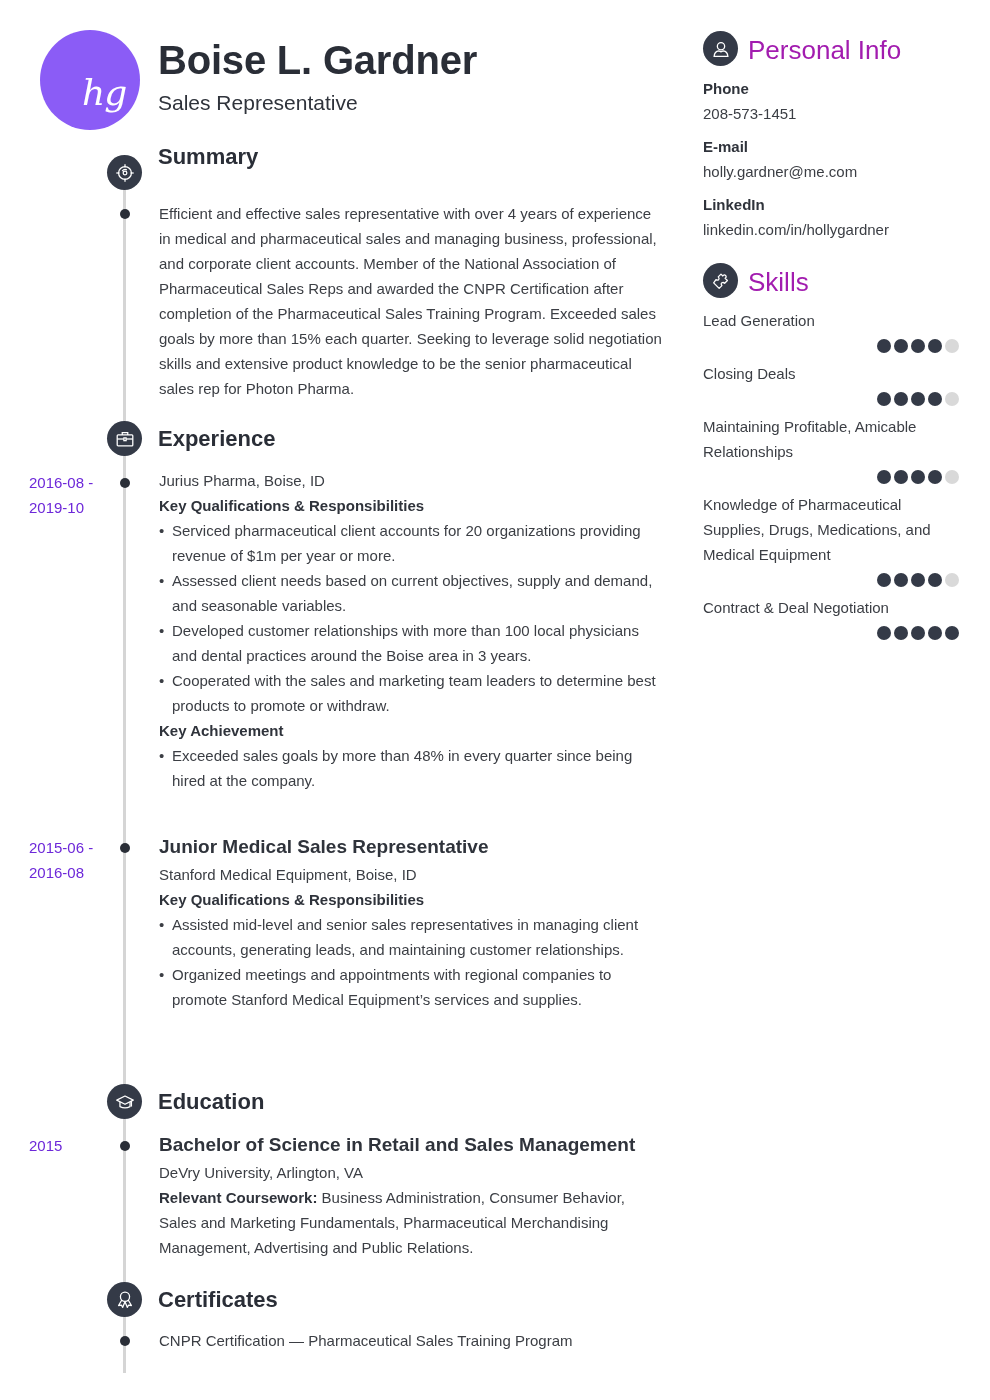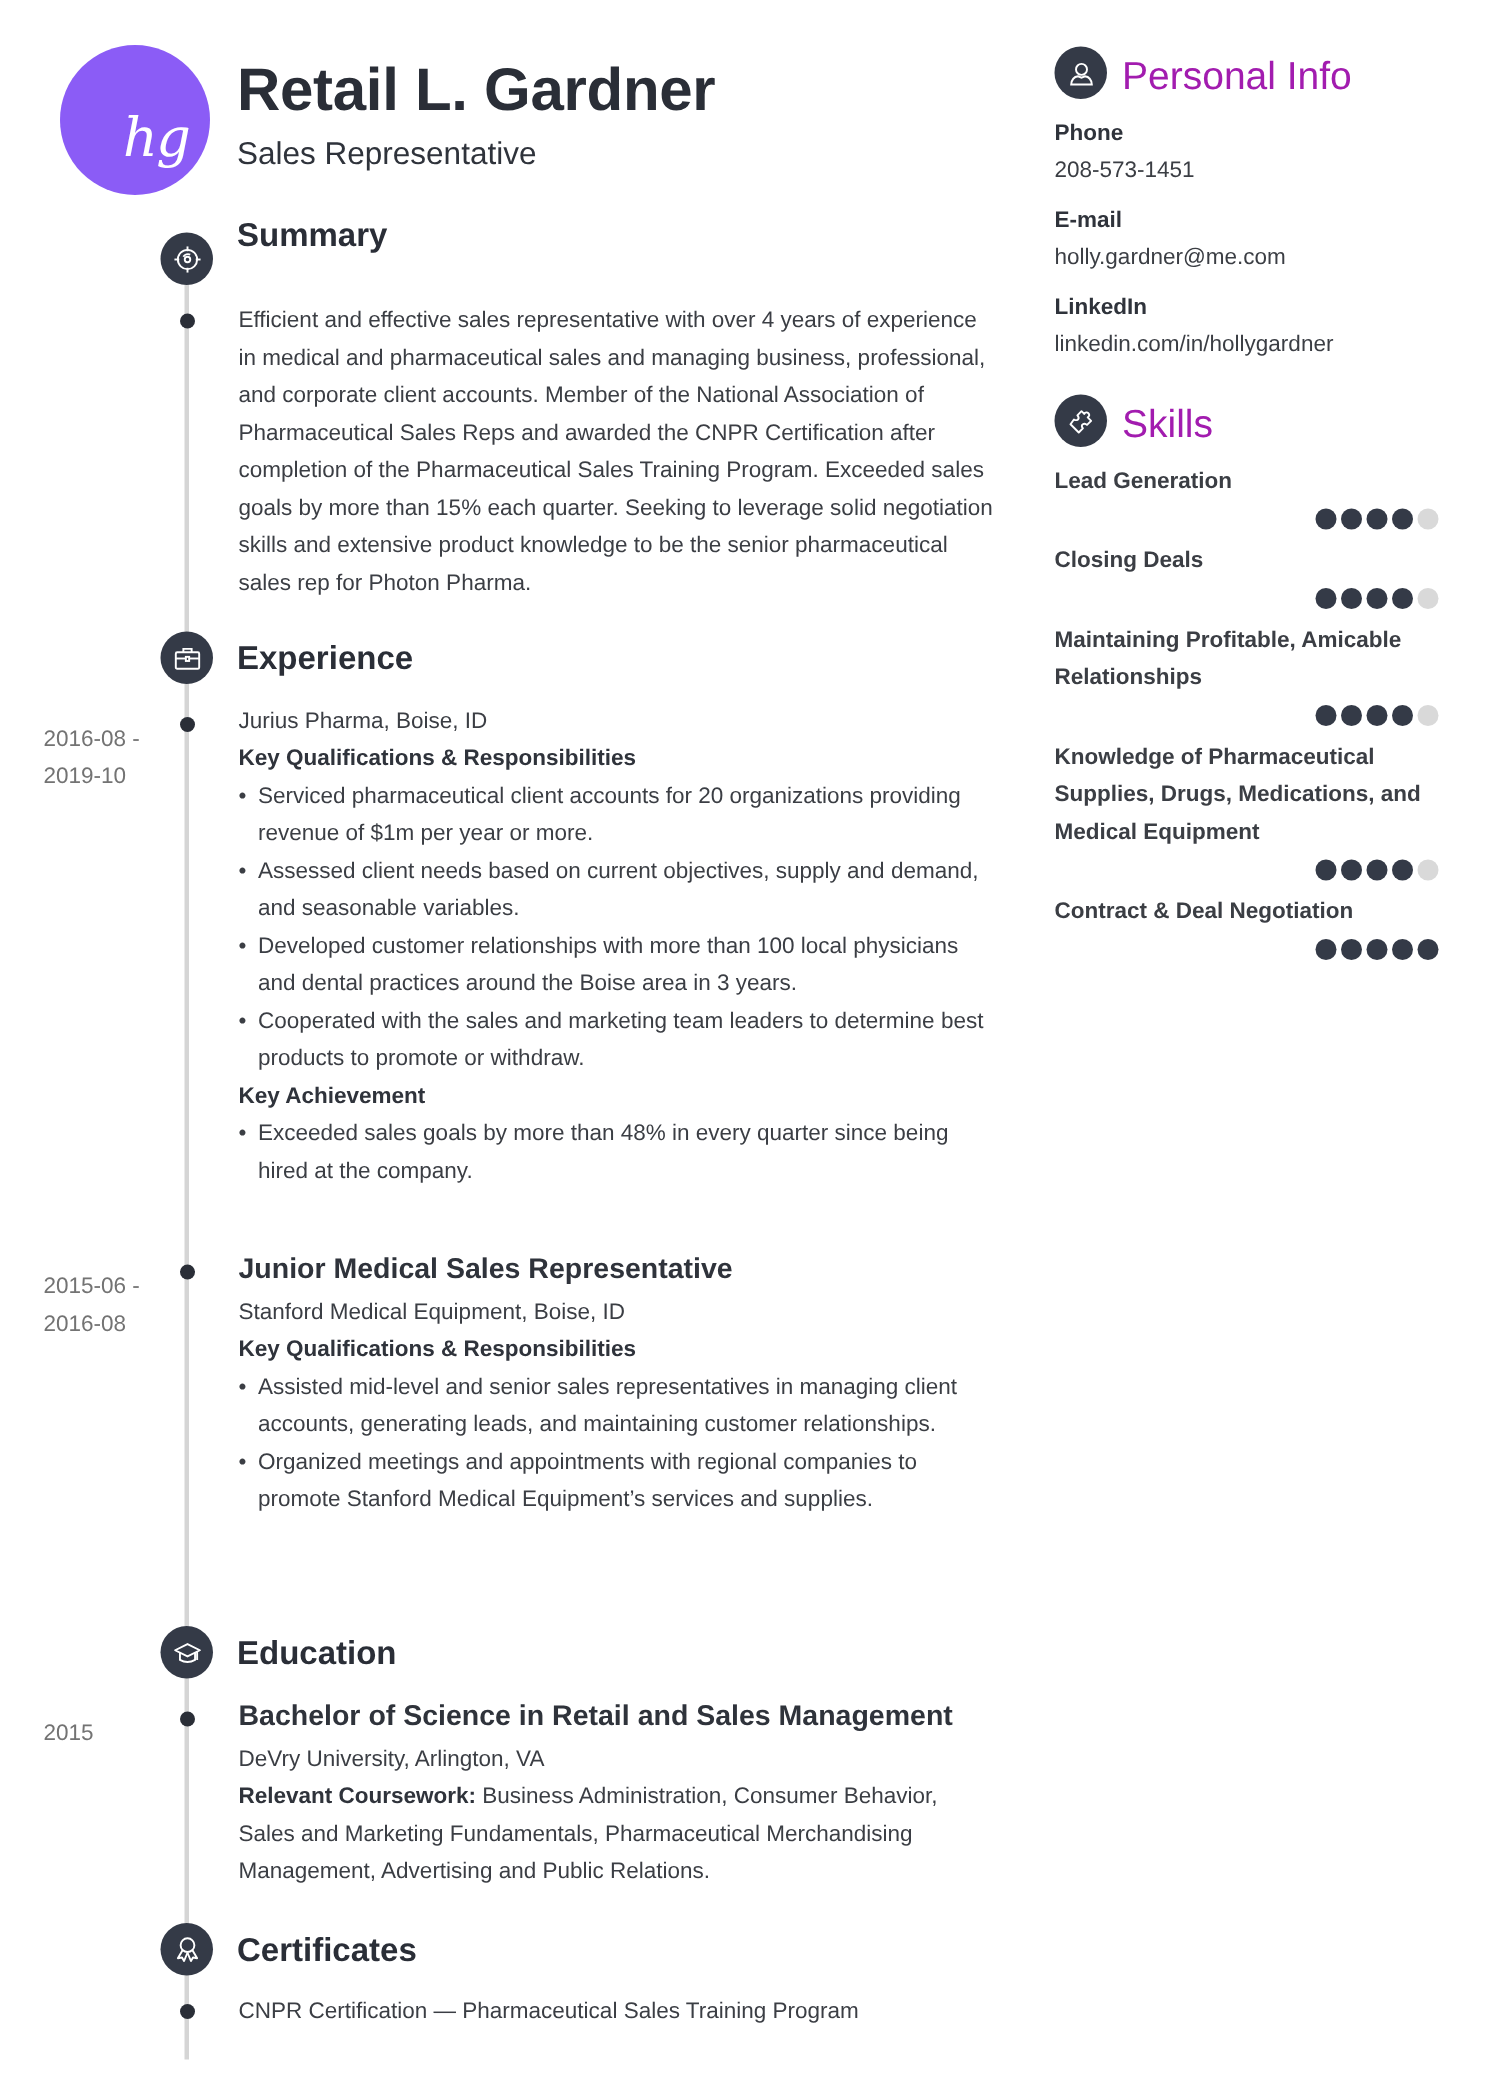--- a/index.html
+++ b/index.html
@@ -13,48 +13,48 @@
   .title { position: absolute; left: 158px; top: 91px; font-size: 21px; color: #2f333b; }
 
   
   .tl-line { position: absolute; left: 123px; top: 185px; width: 3px; height: 1188px; background: #d5d5d5; }
   .sec-icon { position: absolute; left: 107px; width: 35px; height: 35px; border-radius: 50%; background: #343a47; display: flex; align-items: center; justify-content: center; }
   .sec-icon svg { width: 22px; height: 22px; }
   .sec-title { position: absolute; left: 158px; font-size: 22px; font-weight: bold; color: #2a2e37; }
   .dot { position: absolute; left: 120px; width: 10px; height: 10px; border-radius: 50%; background: #2a2e37; }
 
   .block { position: absolute; left: 159px; width: 505px; font-size: 15px; line-height: 25px; color: #3b3e44; }
-  .date { position: absolute; left: 29px; width: 80px; font-size: 15px; line-height: 25px; color: #737373; margin-top: 10px; }
+  .date { position: absolute; left: 29px; width: 80px; font-size: 15px; line-height: 25px; color: #6d28d9; }
   .job-title { font-size: 19px; font-weight: bold; color: #2f333b; line-height: 28px; margin-bottom: 1px; }
   .sub { font-size: 15px; line-height: 25px; }
   .italic { }
   .bold-label { font-weight: bold; color: #2f333b; }
   ul.bullets { list-style: none; }
   ul.bullets li { position: relative; padding-left: 13px; }
   ul.bullets li::before { content: "\2022"; position: absolute; left: 0; top: 0; }
 
   
   .r-icon { position: absolute; left: 703px; width: 35px; height: 35px; border-radius: 50%; background: #343a47; display: flex; align-items: center; justify-content: center; }
   .r-icon svg { width: 22px; height: 22px; }
   .r-title { position: absolute; left: 748px; font-size: 26px; font-weight: normal; color: #a21caf; }
   .r-col { position: absolute; left: 703px; width: 260px; font-size: 15px; line-height: 25px; color: #3b3e44; }
   .info-label { font-weight: bold; color: #2f333b; }
   .info-value { margin-bottom: 8px; }
-  .skill { margin-bottom: 8px; font-weight: bold; }
+  .skill { margin-bottom: 8px; }
   .skill-dots { display: flex; justify-content: flex-end; gap: 3px; height: 14px; margin-top: 6px; margin-right: 4px; }
   .skill-dots span { width: 14px; height: 14px; border-radius: 50%; background: #343a47; }
   .skill-dots span.off { background: #d9d9d9; }
 </style>
 </head>
 <body>
 
 <div class="monogram">
   <span>hg</span>
 </div>
-<div class="name">Retail L. Gardner</div>
+<div class="name">Boise L. Gardner</div>
 <div class="title">Sales Representative</div>
 
 <div class="tl-line"></div>
 
 <div class="sec-icon" style="top:155px">
   <svg viewBox="0 0 24 24" fill="none" stroke="#fff" stroke-width="1.4">
     <circle cx="12" cy="12" r="7"></circle>
     <line x1="12" y1="2.5" x2="12" y2="6"></line>
       <line x1="12" y1="18" x2="12" y2="21.5"></line>
     <line x1="2.5" y1="12" x2="6" y2="12"></line>

